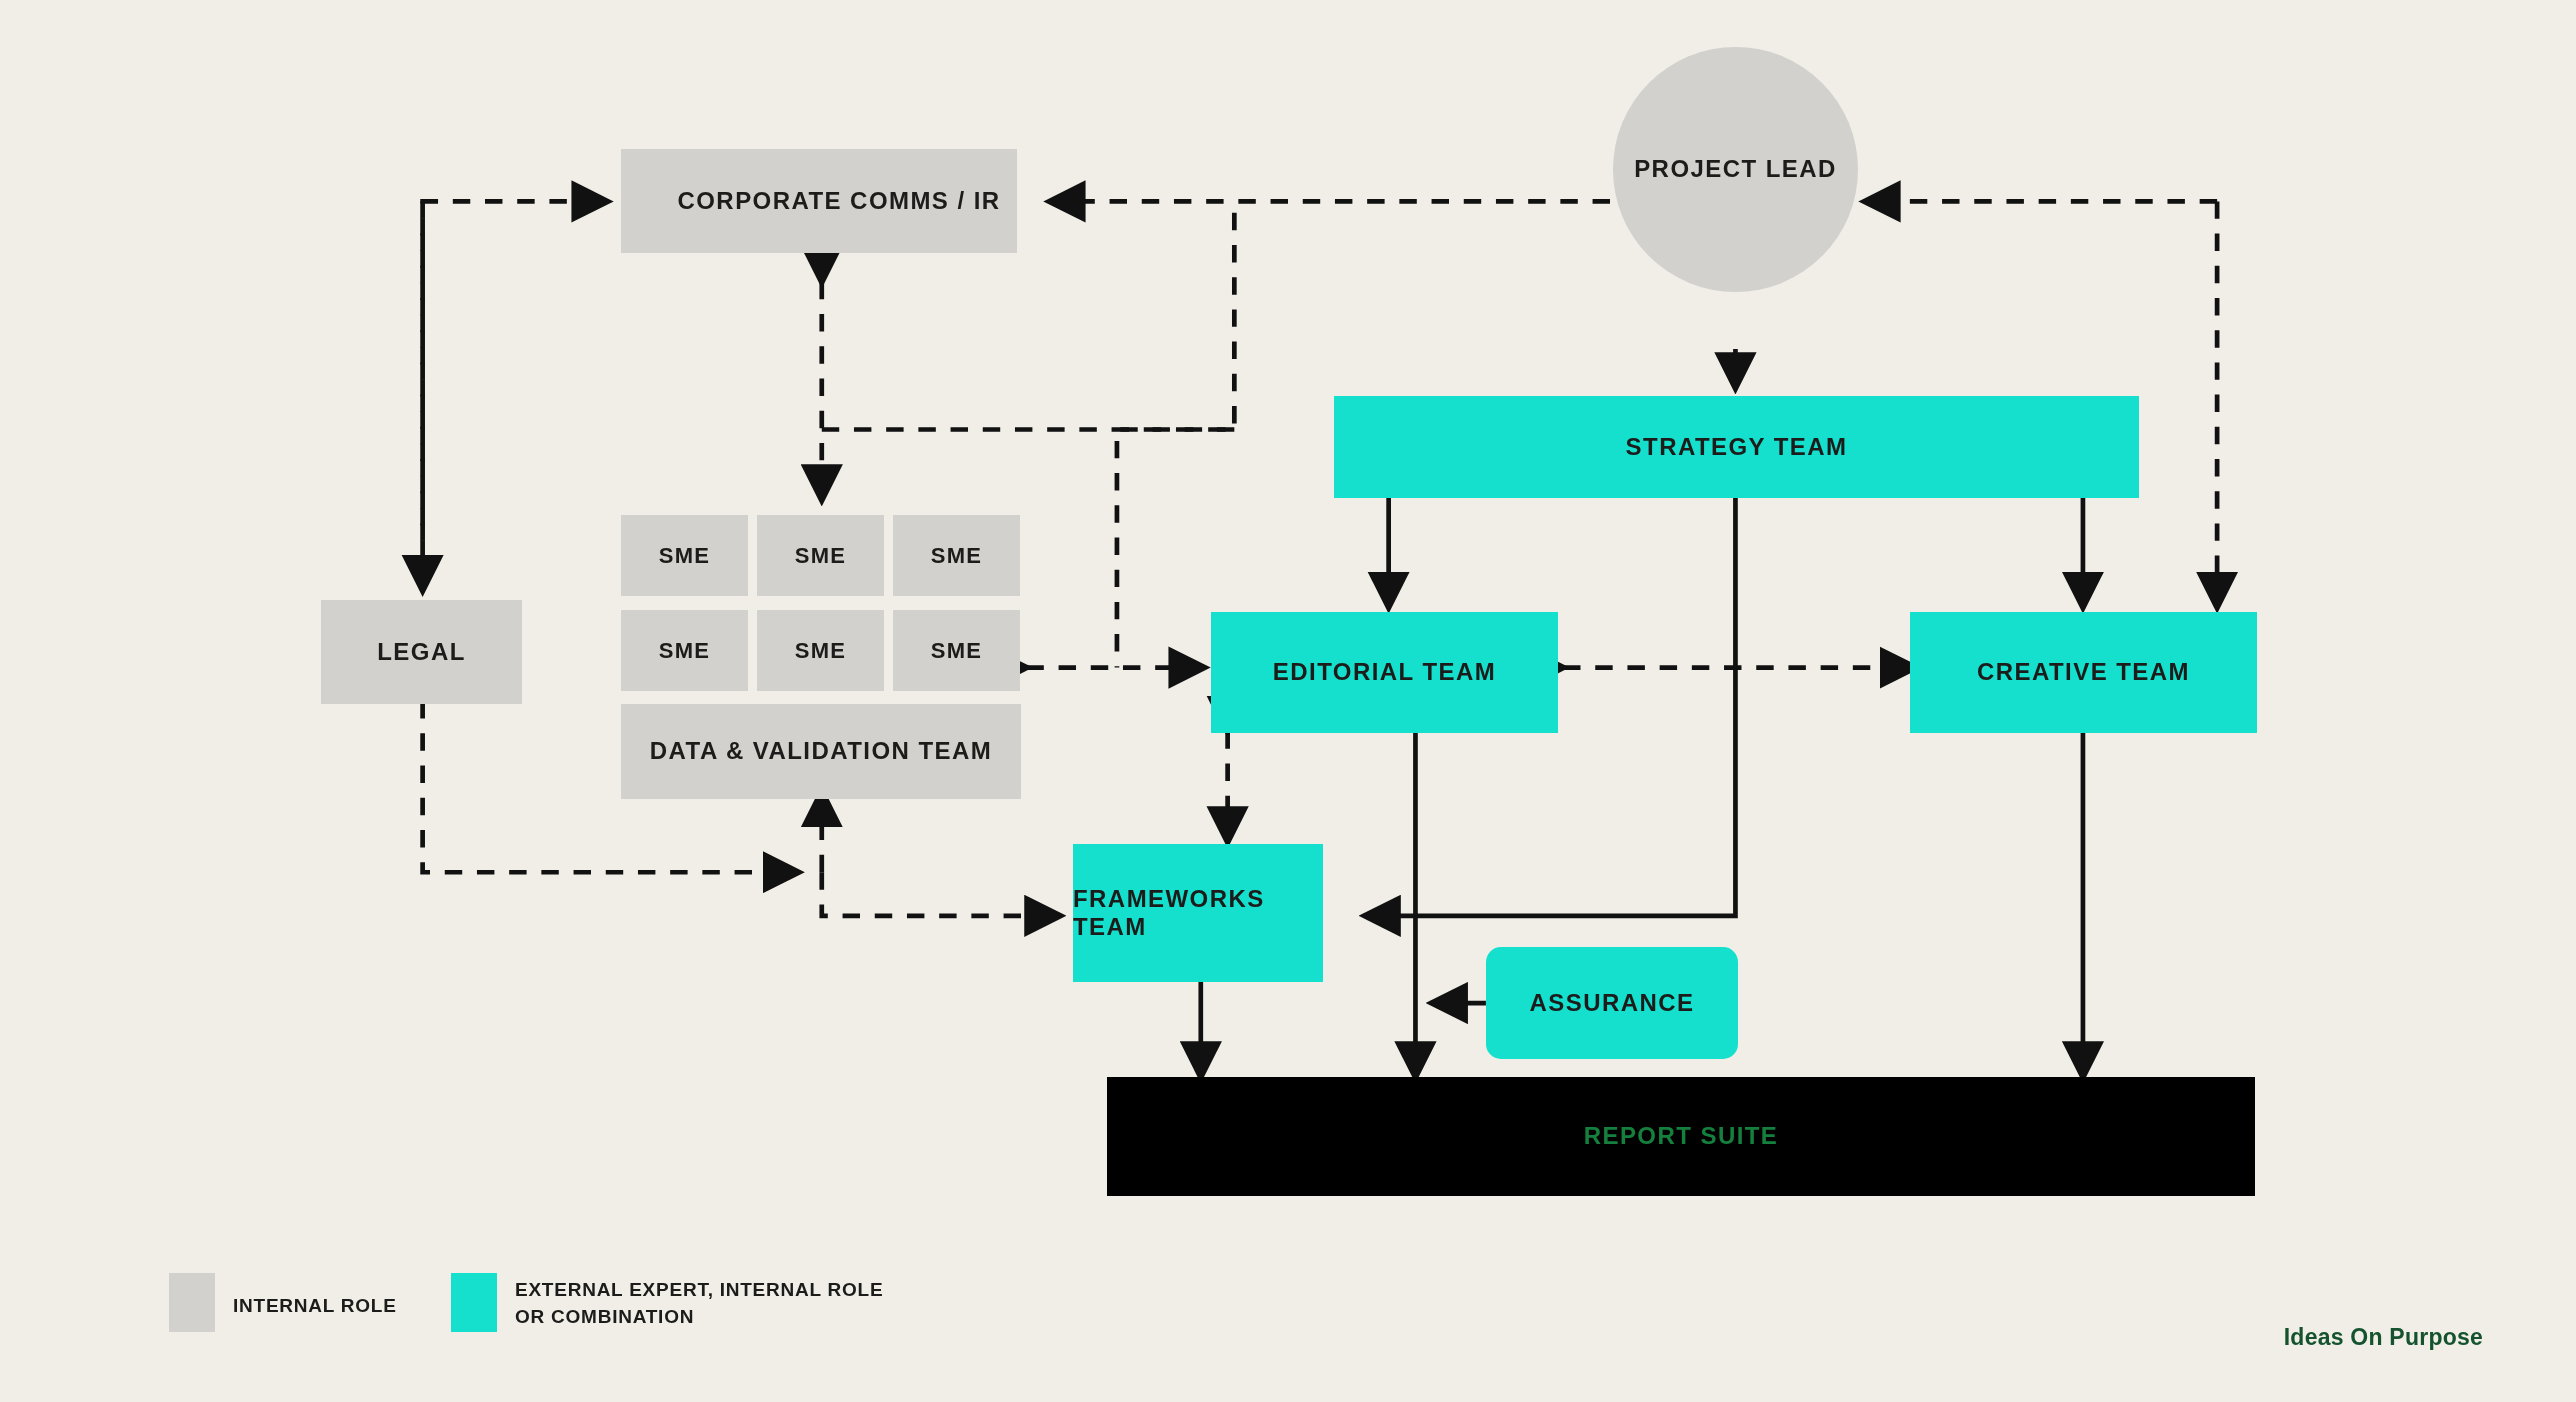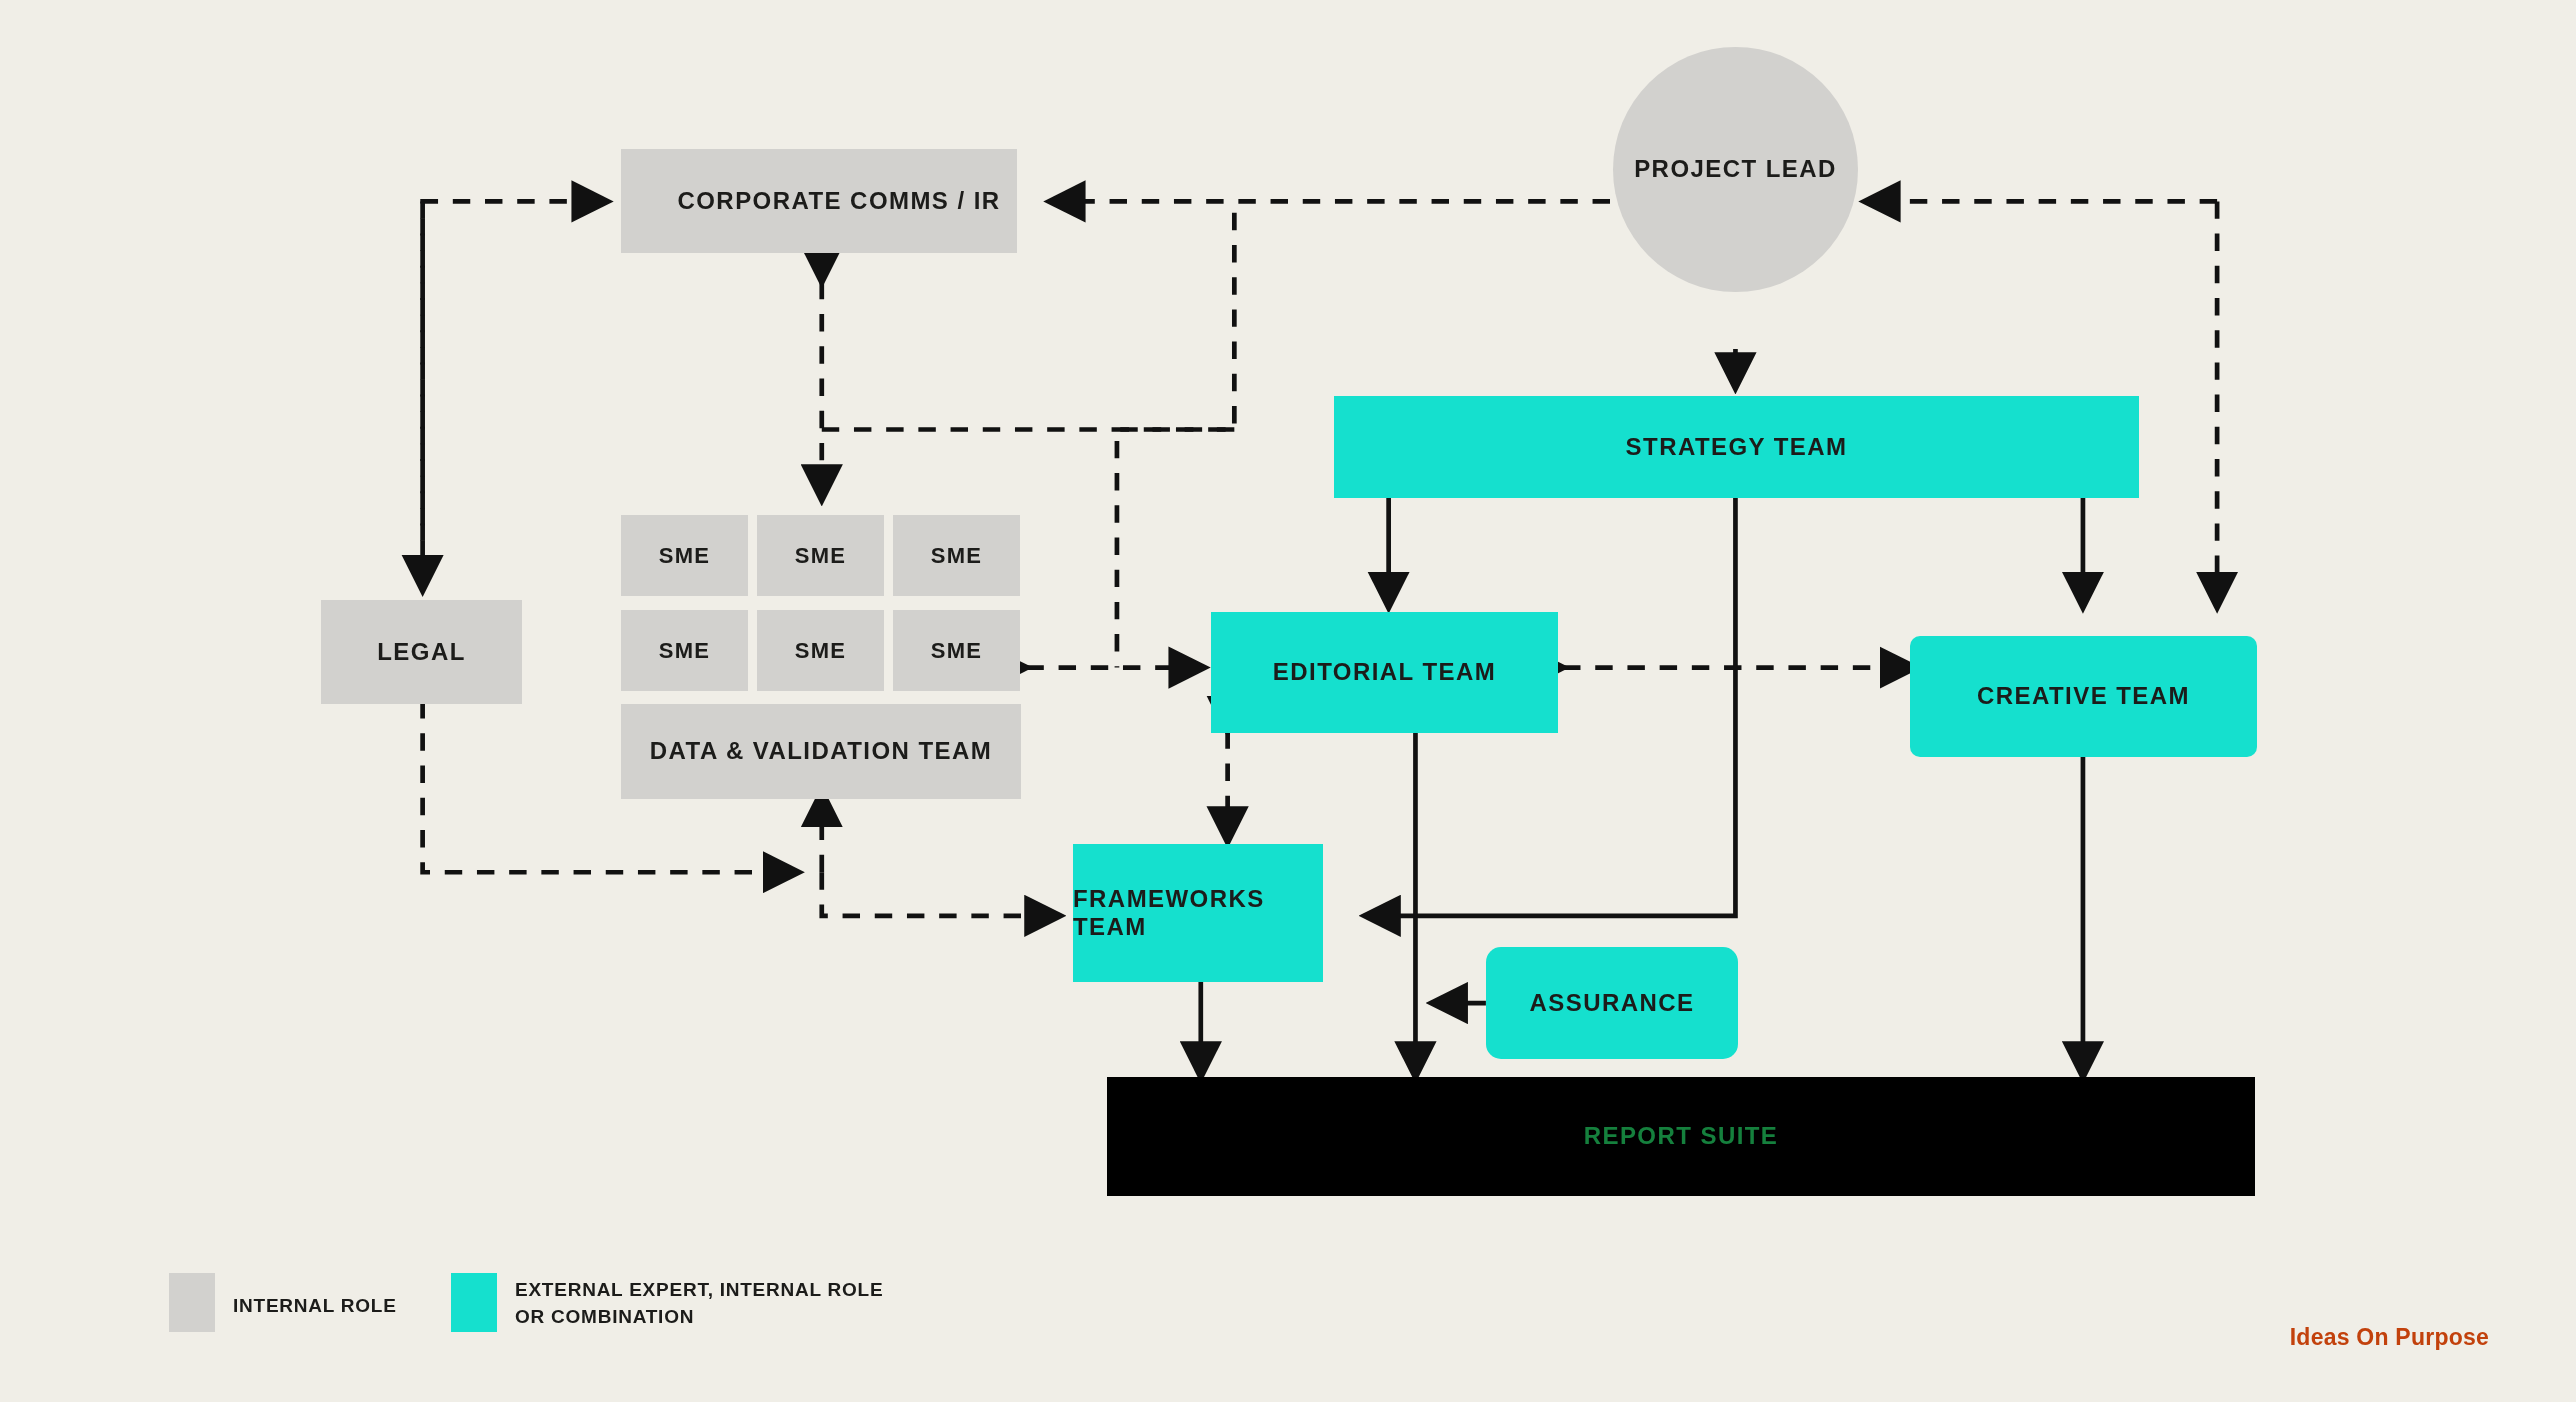--- a/index.html
+++ b/index.html
@@ -32,22 +32,22 @@
 
   
   #legend{position:absolute;left:0;top:0;width:2576px;height:1403px;}
   .legend-swatch{position:absolute;}
   .legend-label{
     position:absolute;
     font-size:19px;font-weight:600;letter-spacing:0.04em;
     color:#1C1C1A;line-height:1.32;
   }
   #credit{
-    position:absolute;right:87px;top:1324px;
-    font-size:23px;font-weight:700;letter-spacing:0.01em;color:#c2410c;
+    position:absolute;right:93px;top:1324px;
+    font-size:23px;font-weight:700;letter-spacing:0.01em;color:#14532d;
   }
 </style>
 </head>
 <body style="background: rgb(240, 238, 231);">
 
 <div id="stage">
 
   <svg class="edges" viewBox="0 0 3840 2091">
     <defs>
       <marker id="ah" markerWidth="9" markerHeight="9" refX="7.6" refY="4.5" orient="auto" markerUnits="strokeWidth">
@@ -138,21 +138,21 @@
   </div>
 
   <div class="node teal f-lg" style="left:1334px;top:396px;width:805px;height:102px;">
     <span>STRATEGY TEAM</span>
   </div>
 
   <div class="node teal f-lg" style="left:1211px;top:612px;width:347px;height:121px;">
     <span>EDITORIAL TEAM</span>
   </div>
 
-  <div class="node teal f-lg" style="left:1910px;top:636px;width:347px;height:121px;border-radius:10px;">
+  <div class="node teal f-lg" style="left:1910px;top:612px;width:347px;height:121px;">
     <span>CREATIVE TEAM</span>
   </div>
 
   <div class="node teal f-lg" style="left:1073px;top:844px;width:250px;height:138px;">
     <span>FRAMEWORKS TEAM</span>
   </div>
 
   <div class="node teal f-lg" style="left:1486px;top:947px;width:252px;height:112px;border-radius:15px;">
     <span>ASSURANCE</span>
   </div>

